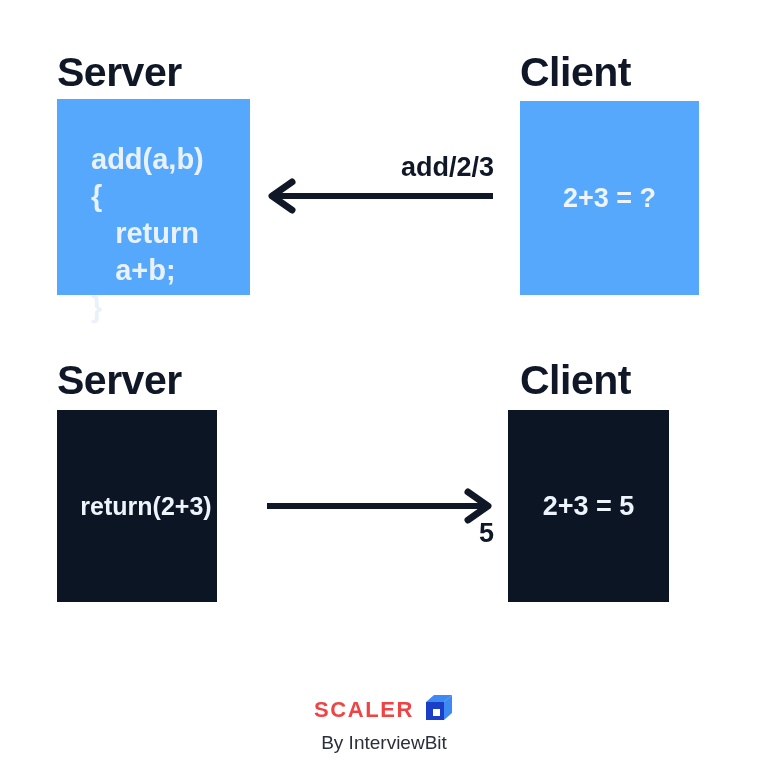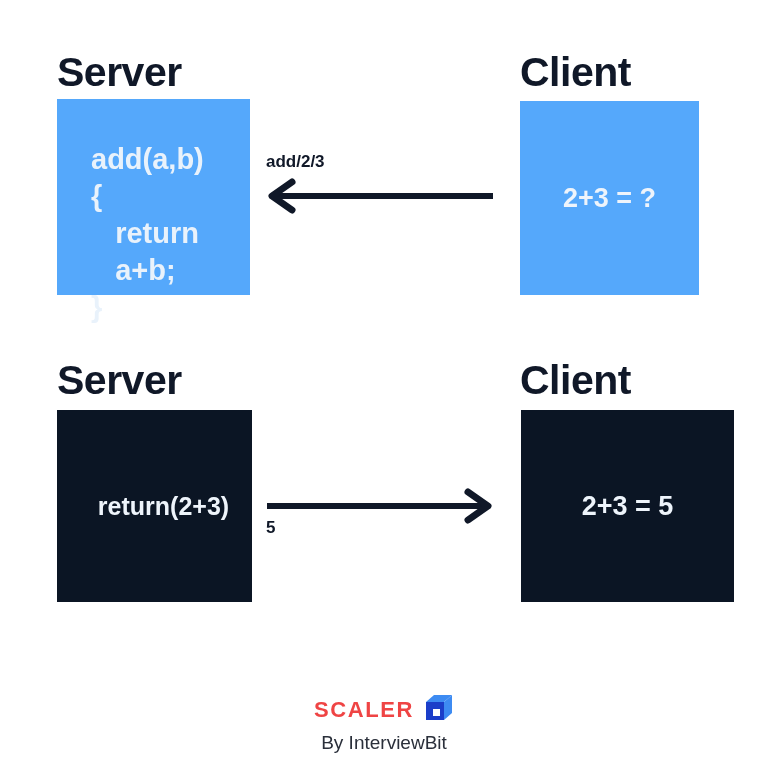--- a/index.html
+++ b/index.html
@@ -51,24 +51,24 @@
 
   #box-server-request {
     left: 57px; top: 99px; width: 193px; height: 196px;
     align-items: flex-start;
     justify-content: flex-start;
   }
   #box-client-request {
     left: 520px; top: 101px; width: 179px; height: 194px;
   }
   #box-server-response {
-    left: 57px; top: 410px; width: 195px; height: 192px; padding-left: 18px;
+    left: 57px; top: 410px; width: 160px; height: 192px; padding-left: 18px;
   }
   #box-client-response {
-    left: 521px; top: 410px; width: 213px; height: 192px;
+    left: 508px; top: 410px; width: 161px; height: 192px;
   }
 
   
   .code-block {
     color: #e9f2fb;
     font-family: "Liberation Sans", sans-serif;
     font-size: 29px;
     font-weight: bold;
     line-height: 1.28;
     text-align: left;
@@ -88,25 +88,25 @@
 
   
   .arrow {
     position: absolute;
   }
   #arrow-request  { left: 266px; top: 178px; }
   #arrow-response { left: 266px; top: 488px; }
 
   .arrow-label {
     position: absolute;
-    font-size: 17px;
+    font-size: 27px;
     font-weight: bold;
     color: #101828;
     white-space: nowrap;
-    text-align: left;
+    text-align: right;
   }
   #label-request  { left: 266px; top: 152px; width: 228px; }
   #label-response { left: 266px; top: 518px; width: 228px; }
 
   
   #brand {
     position: absolute;
     left: 0;
     top: 694px;
     width: 768px;

